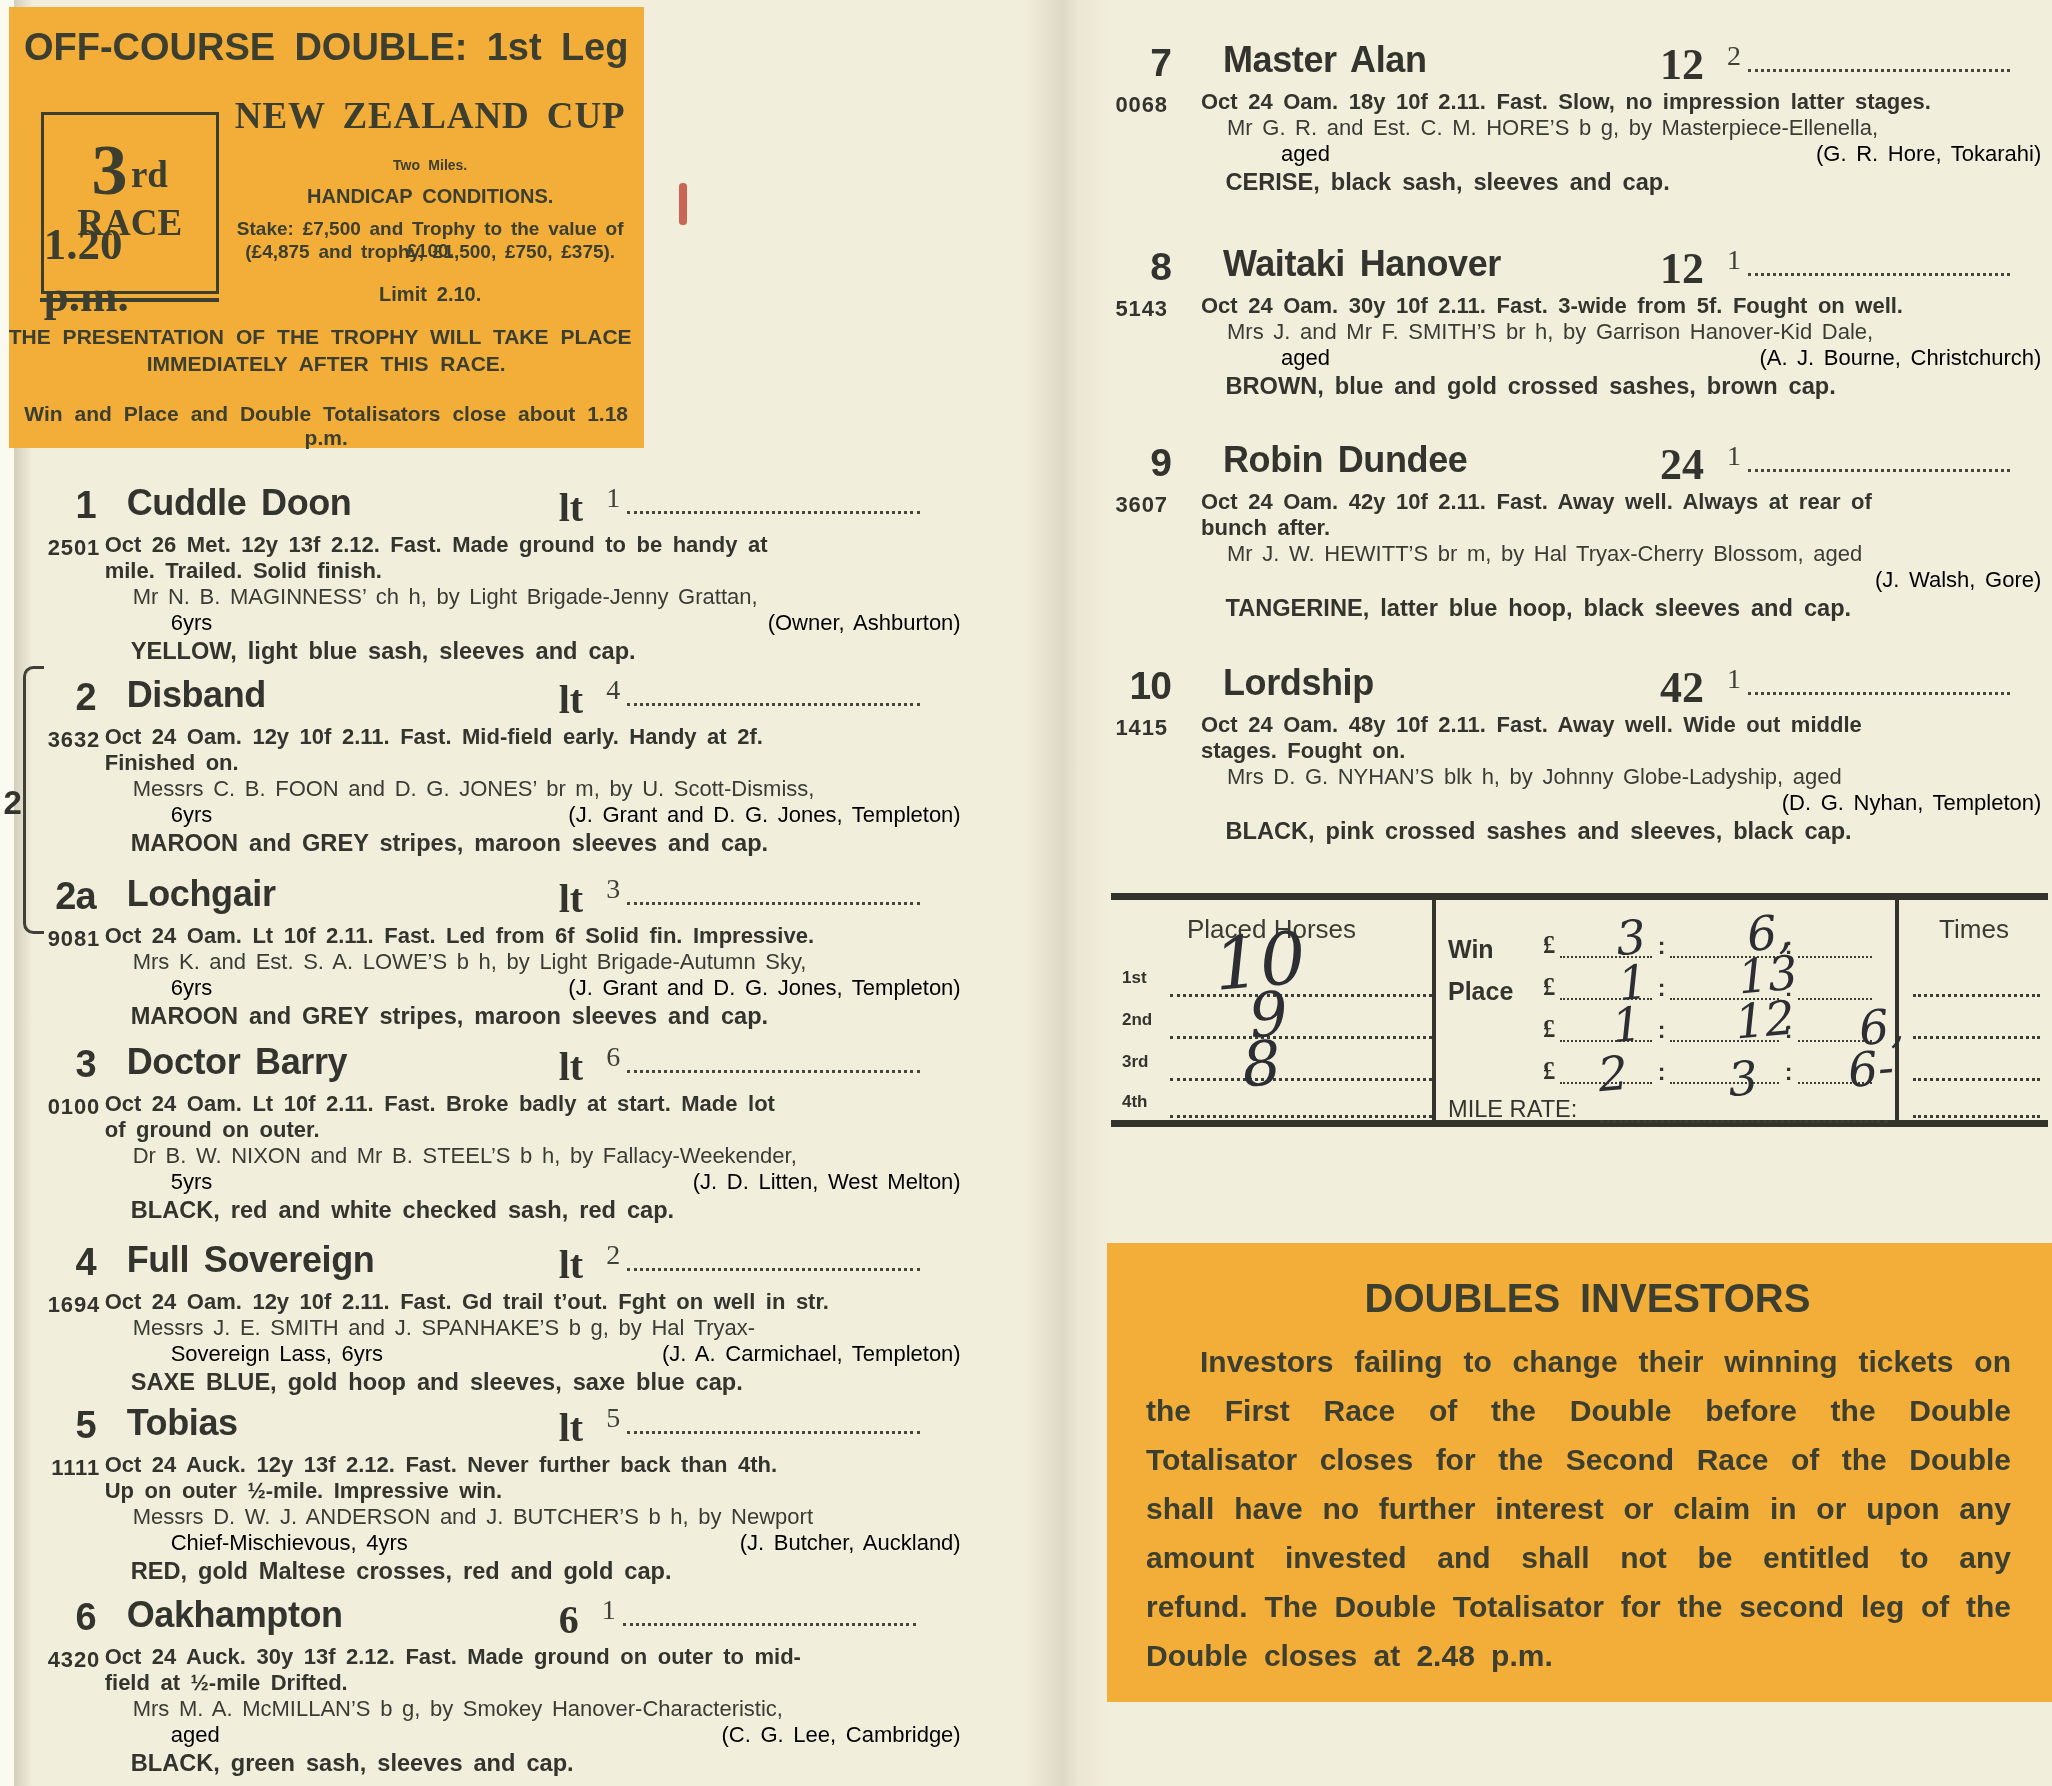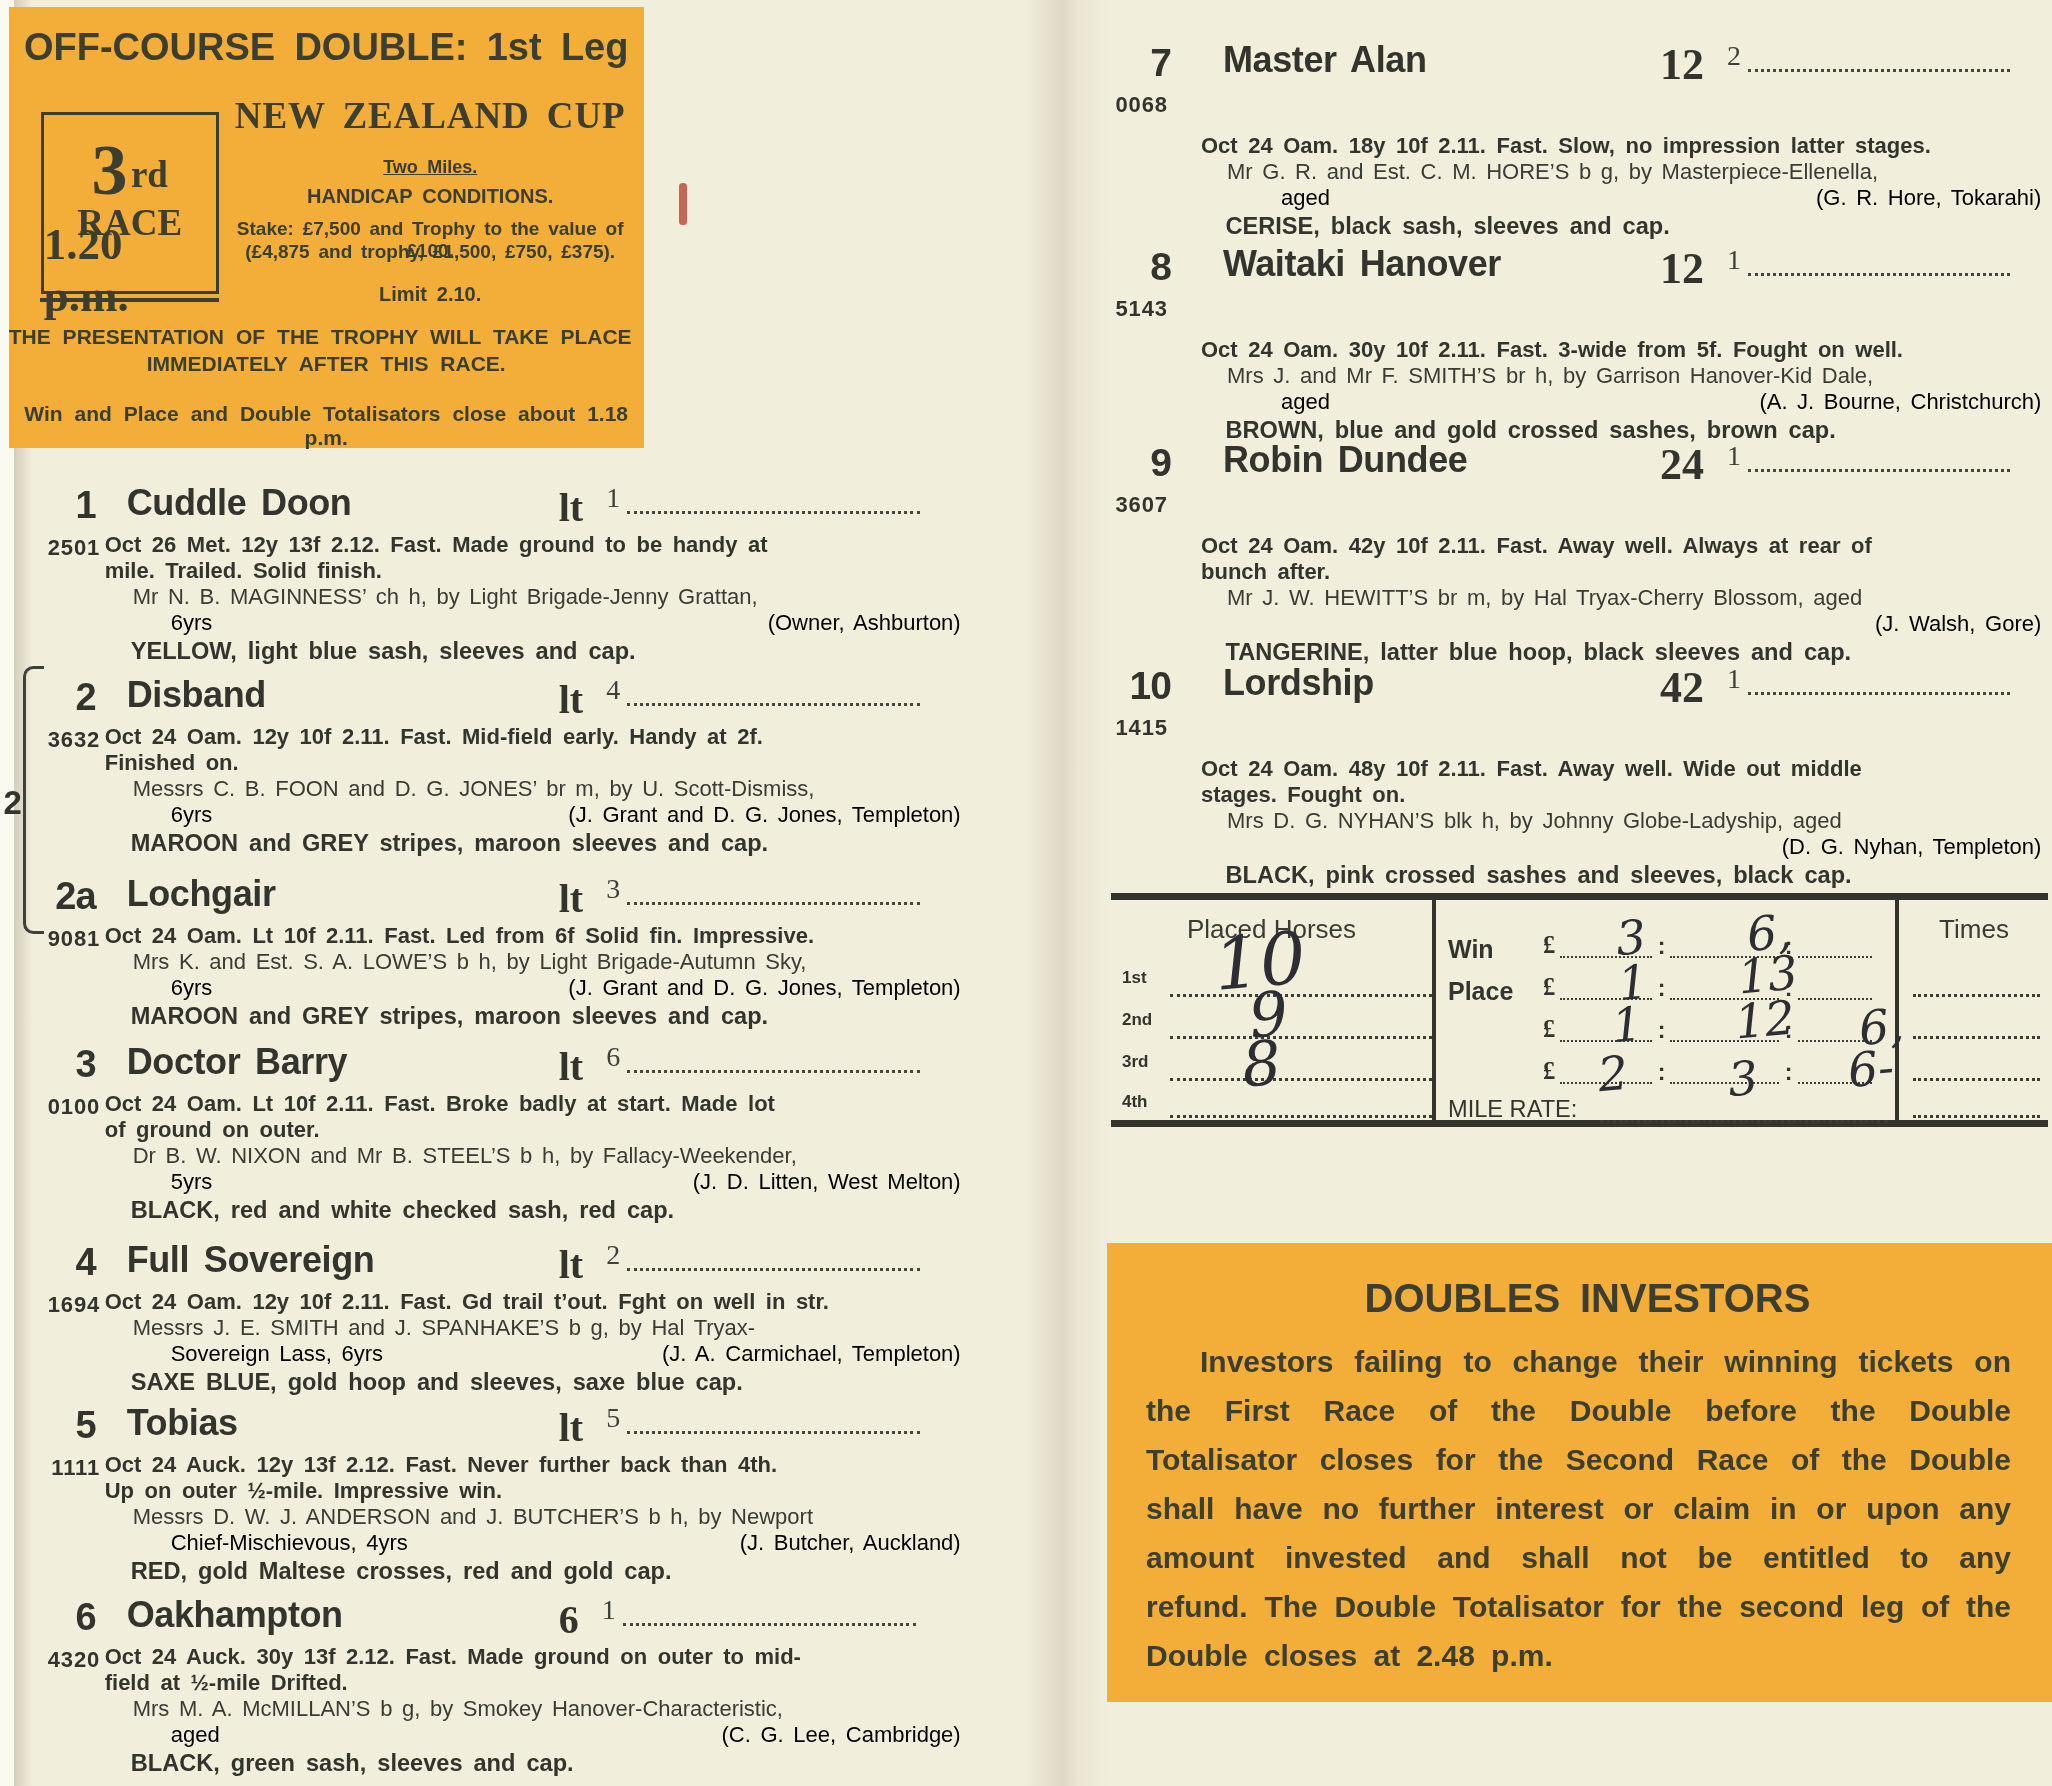--- a/index.html
+++ b/index.html
@@ -20,21 +20,21 @@
   .race-box:after{content:"";position:absolute;left:-3.5px;right:-3.5px;bottom:-10.5px;height:3.5px;background:#3c3e30;}
   .race-no-line{position:absolute;left:0;top:24.5px;width:100%;text-align:center;
         font-family:"Liberation Serif",serif;font-weight:700;}
   .race-no{font-size:72px;line-height:61px;vertical-align:-7px;}
   .race-suffix{font-size:37px;margin-left:3.5px;}
   .race-time{position:absolute;left:0;top:103px;width:100%;text-align:left;
         font-family:"Liberation Serif",serif;font-weight:700;font-size:45px;}
   .cup-block{position:absolute;left:208px;top:0;width:427px;text-align:center;}
   .cup-name{position:absolute;left:0;top:87px;width:100%;
         font-family:"Liberation Serif",serif;font-weight:700;font-size:37px;letter-spacing:0.9px;word-spacing:7px;}
-  .cup-distance{position:absolute;left:0;top:150px;width:100%;font-weight:700;font-size:18px;word-spacing:4.4px;text-decoration:underline;}
+  .cup-distance{position:absolute;left:0;top:150px;width:100%;font-weight:700;font-size:14px;word-spacing:4.4px;}
   .cup-conditions{position:absolute;left:0;top:178px;width:100%;font-weight:700;font-size:20px;word-spacing:4.4px;}
   .cup-stake1{position:absolute;left:0;top:211px;width:100%;font-weight:700;font-size:19px;word-spacing:3.5px;}
   .cup-stake2{position:absolute;left:0;top:234px;width:100%;font-weight:700;font-size:19px;word-spacing:3.5px;}
   .cup-limit{position:absolute;left:0;top:276px;width:100%;font-weight:700;font-size:20px;word-spacing:4.4px;}
   .presentation1{position:absolute;left:0;top:318px;width:100%;text-align:left;font-weight:700;font-size:21px;word-spacing:6.1px;}
   .presentation2{position:absolute;left:0;top:345px;width:100%;text-align:center;font-weight:700;font-size:21px;word-spacing:6.1px;}
   .tote-note{position:absolute;left:0;top:395px;width:100%;text-align:center;font-weight:700;font-size:21px;word-spacing:6.1px;}
 
   
   .entry{position:absolute;width:1022px;}
@@ -54,21 +54,21 @@
   .ownsub .r{margin-left:auto;}
   .colours{font-weight:700;font-size:23.6px;line-height:28px;margin-left:26px;margin-top:0.9px;word-spacing:4.4px;}
 
   .entry.right{width:956px;}
   .entry.right .num{width:77px;font-size:39px;}
   .entry.right .hname{left:129px;}
   .entry.right .hcpwrap{left:566px;width:384px;}
   .entry.right .hcp{font-size:44px;}
   .entry.right .dots{width:262px;}
   .entry.right .form{left:0;width:74px;}
-  .entry.right .details{left:107px;right:8.7px;margin-top:44px;}
+  .entry.right .details{left:107px;right:8.7px;}
   .entry.right .owner{margin-left:26px;}
   .entry.right .ownsub{margin-left:80px;}
   .entry.right .colours{margin-left:24.5px;}
 
   
   .bracket{position:absolute;left:23px;top:666px;width:17.5px;height:262px;
         border-left:3.5px solid #3f4138;border-top:3.5px solid #3f4138;border-bottom:3.5px solid #3f4138;
         border-radius:10.5px 0 0 10.5px;}
   .bracket-label{position:absolute;left:3.5px;top:784px;font-weight:700;font-size:33px;}
 

